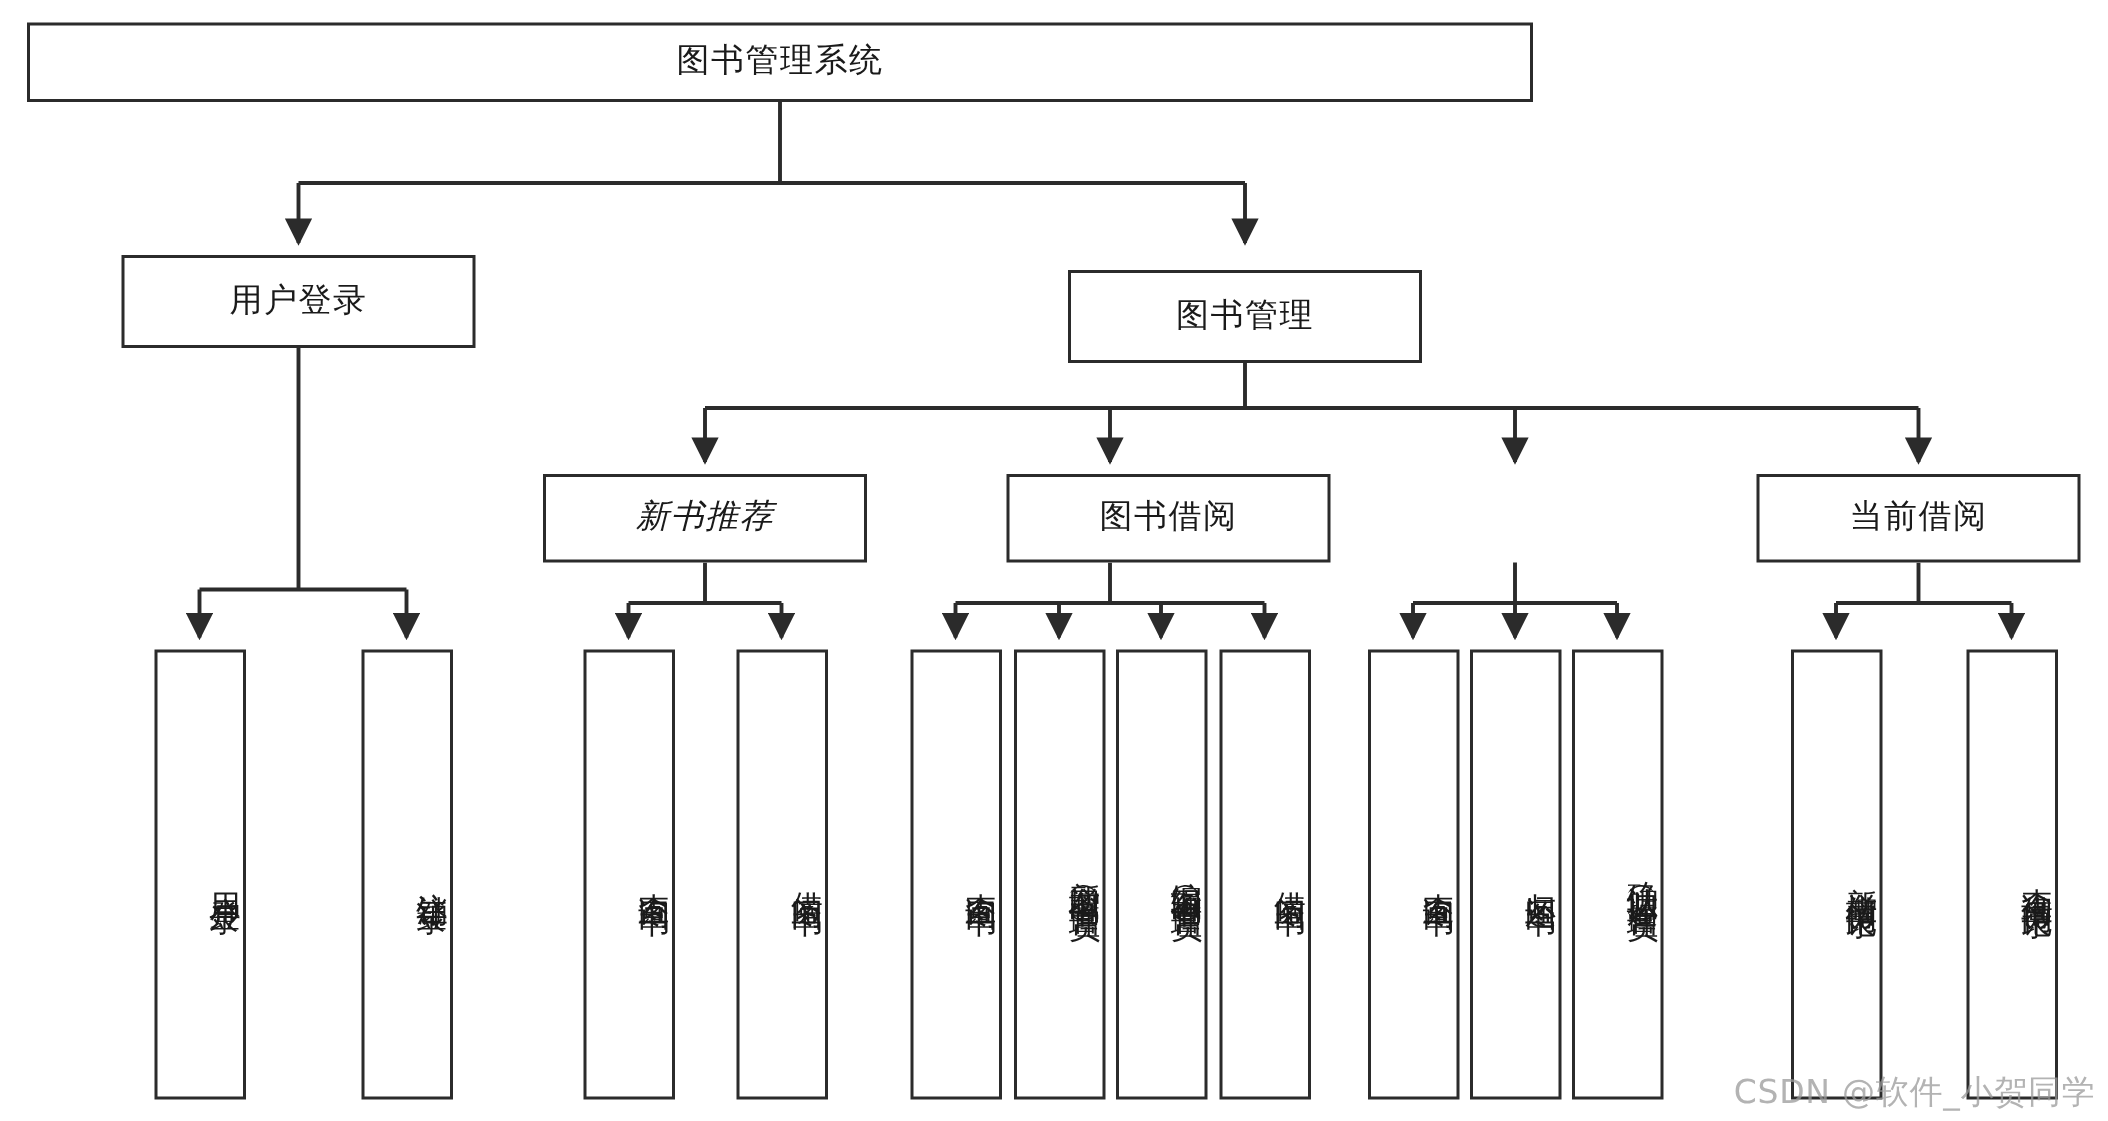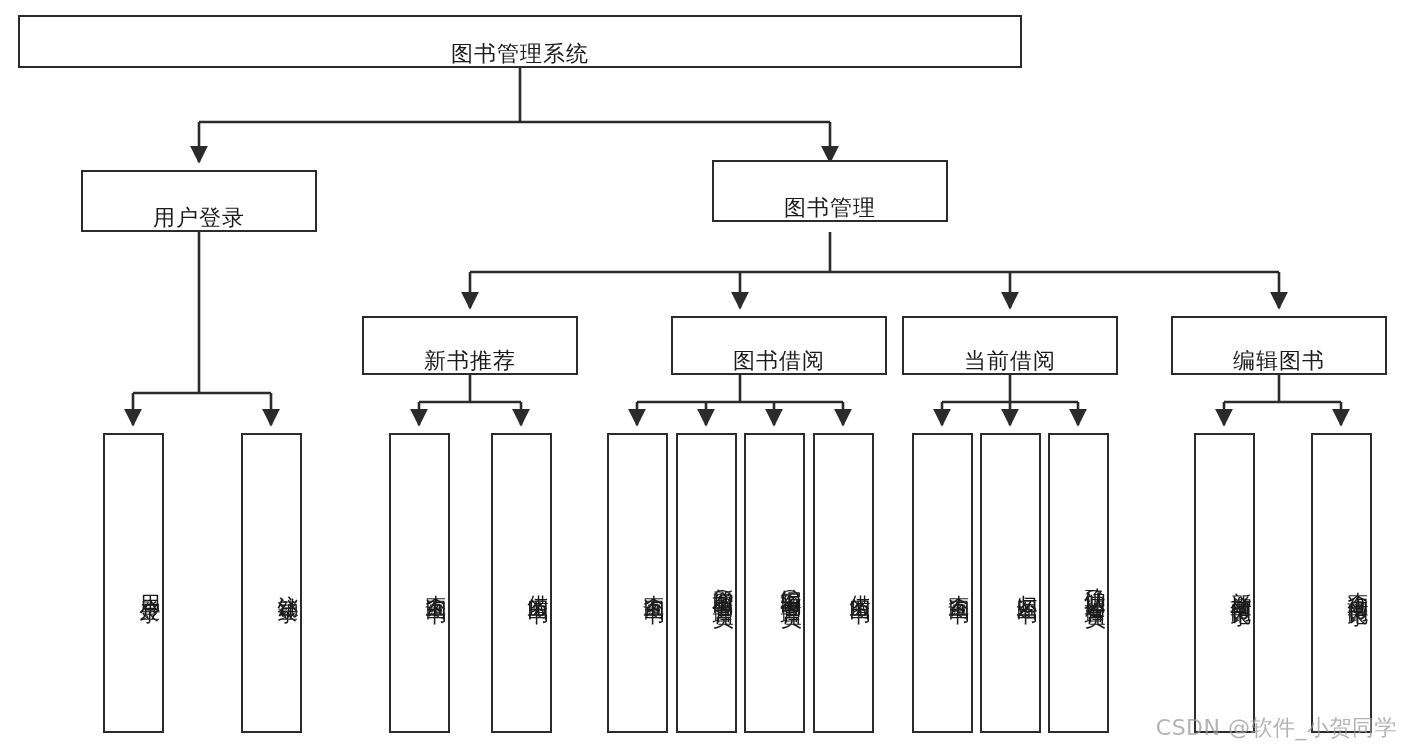--- a/index.html
+++ b/index.html
@@ -24,21 +24,21 @@
     top: 0;
     width: 1405px;
     height: 747px;
   }
   .node {
     position: absolute;
     box-sizing: border-box;
     background: #ffffff;
     border: 2px solid #2b2b2b;
     display: flex;
-    align-items: flex-end;
+    align-items: center;
     justify-content: center;
     color: #1a1a1a;
   }
   .node-h {
     font-size: 22px;
     letter-spacing: 1px;
     line-height: 1.1;
     white-space: nowrap;
   }
   .node-root {
@@ -129,35 +129,32 @@
     </g>
   </svg>
 
   <div class="node node-h node-root" style="left:18px; top:15px; width:1004px; height:53px;">
     <span>图书管理系统</span>
   </div>
 
   <div class="node node-h" style="left:81px; top:170px; width:236px; height:62px;">
     <span>用户登录</span>
   </div>
-  <div class="node node-h" style="left:712px; top:160px; width:236px; height:62px;">
+  <div class="node node-h" style="left:712px; top:180px; width:236px; height:62px;">
     <span>图书管理</span>
   </div>
 
-  <div class="node node-h" style="left:362px; top:316px; width:216px; height:59px;">
+  <div class="node node-h" style="left:362px; top:316px; width:216px; height:59px;font-style:italic;">
     <span>新书推荐</span>
   </div>
   <div class="node node-h" style="left:632px; top:316px; width:216px; height:59px;margin-left:39px;">
     <span>图书借阅</span>
   </div>
-  <div class="node node-h" style="left:902px; top:316px; width:216px; height:59px;">
+  <div class="node node-h" style="left:1171px; top:316px; width:216px; height:59px;">
     <span>当前借阅</span>
-  </div>
-  <div class="node node-h" style="left:1171px; top:316px; width:216px; height:59px;">
-    <span>编辑图书</span>
   </div>
 
   <div class="node node-v" style="left:103px; top:433px; width:61px; height:300px;">
     <span class="vtext">用户登录</span>
   </div>
   <div class="node node-v" style="left:241px; top:433px; width:61px; height:300px;">
     <span class="vtext">注销登录</span>
   </div>
 
   <div class="node node-v" style="left:389px; top:433px; width:61px; height:300px;">

